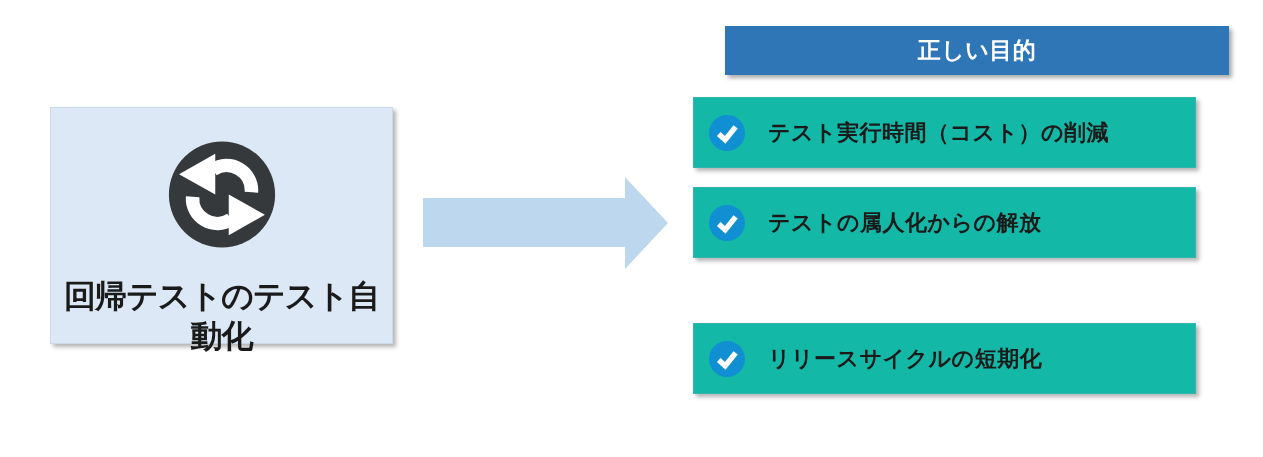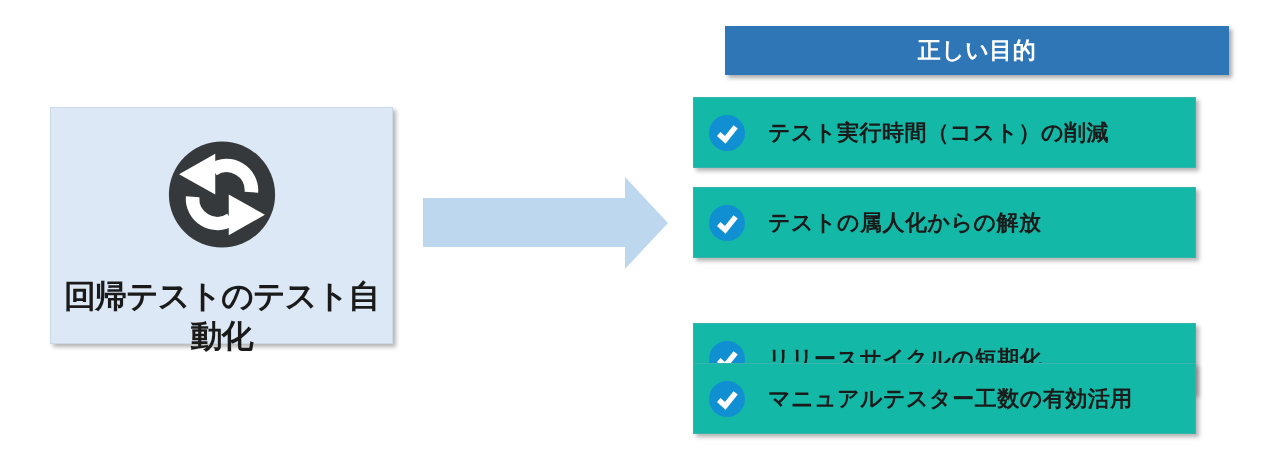--- a/index.html
+++ b/index.html
@@ -151,21 +151,14 @@
   </div>
 
   <div class="goal-item pos-3">
     <svg class="check-icon" viewBox="0 0 100 100" aria-hidden="true">
       <circle cx="50" cy="50" r="50" fill="#1090D3"></circle>
       <path d="M27,53 L45,69 L74,33" stroke="#ffffff" stroke-width="15" fill="none"></path>
     </svg>
     <span class="goal-label">リリースサイクルの短期化</span>
   </div>
 
-  <div class="goal-item pos-4">
-    <svg class="check-icon" viewBox="0 0 100 100" aria-hidden="true">
-      <circle cx="50" cy="50" r="50" fill="#1090D3"></circle>
-      <path d="M27,53 L45,69 L74,33" stroke="#ffffff" stroke-width="15" fill="none"></path>
-    </svg>
-    <span class="goal-label">マニュアルテスター工数の有効活用</span>
-  </div>
 
 </div>
 
 </body></html>

